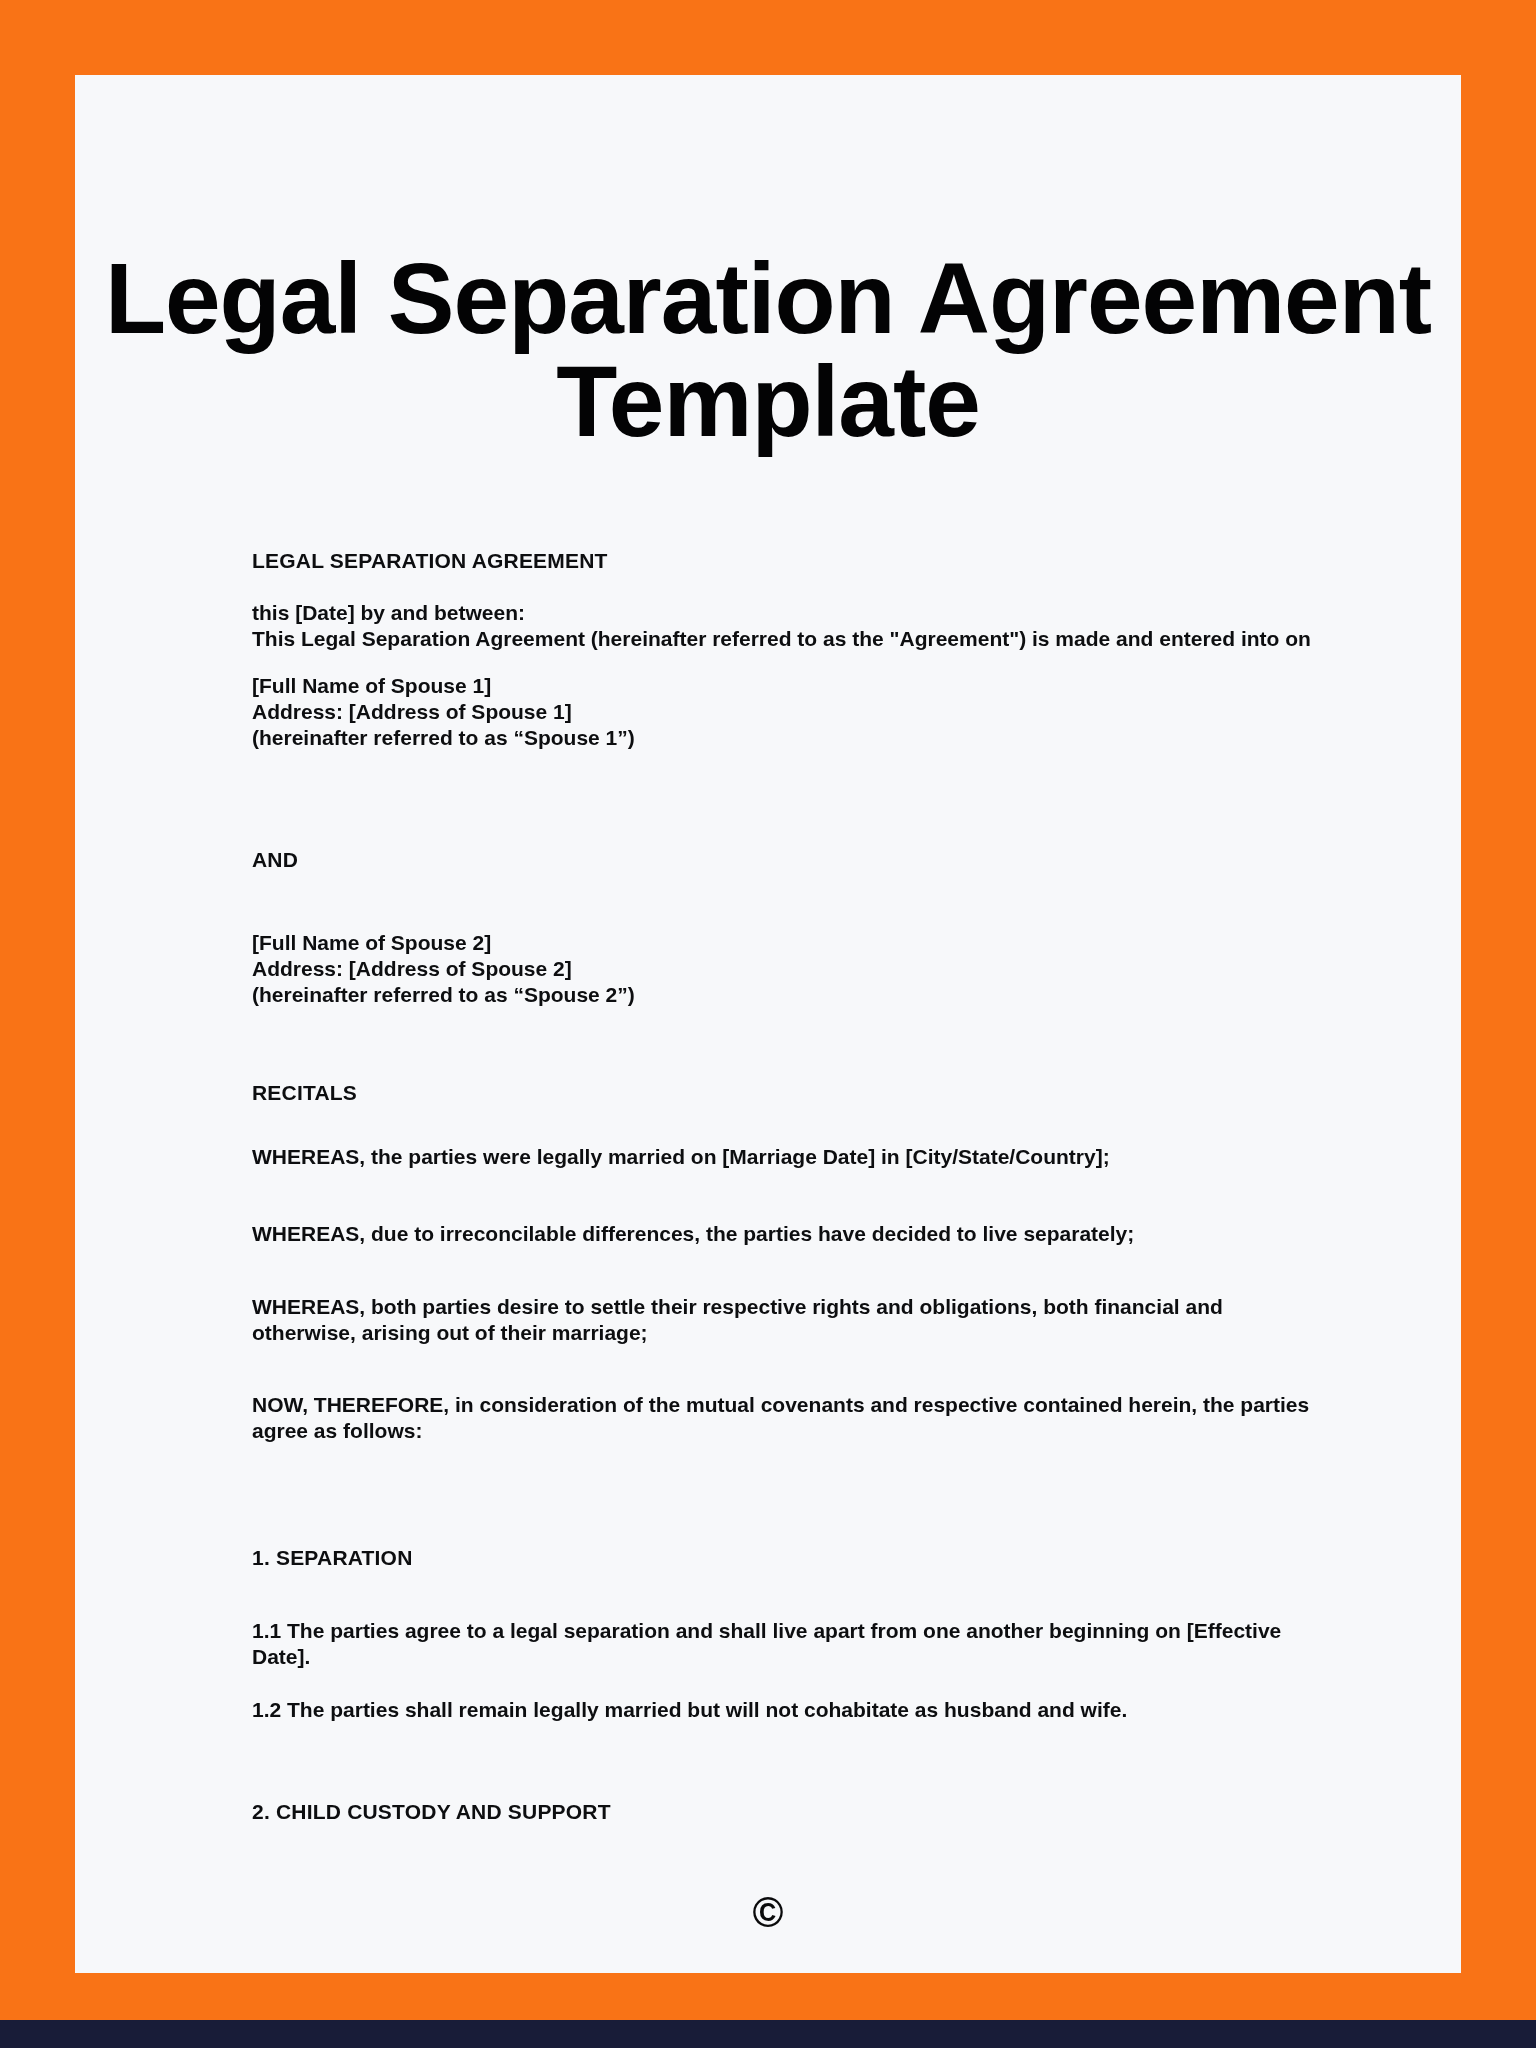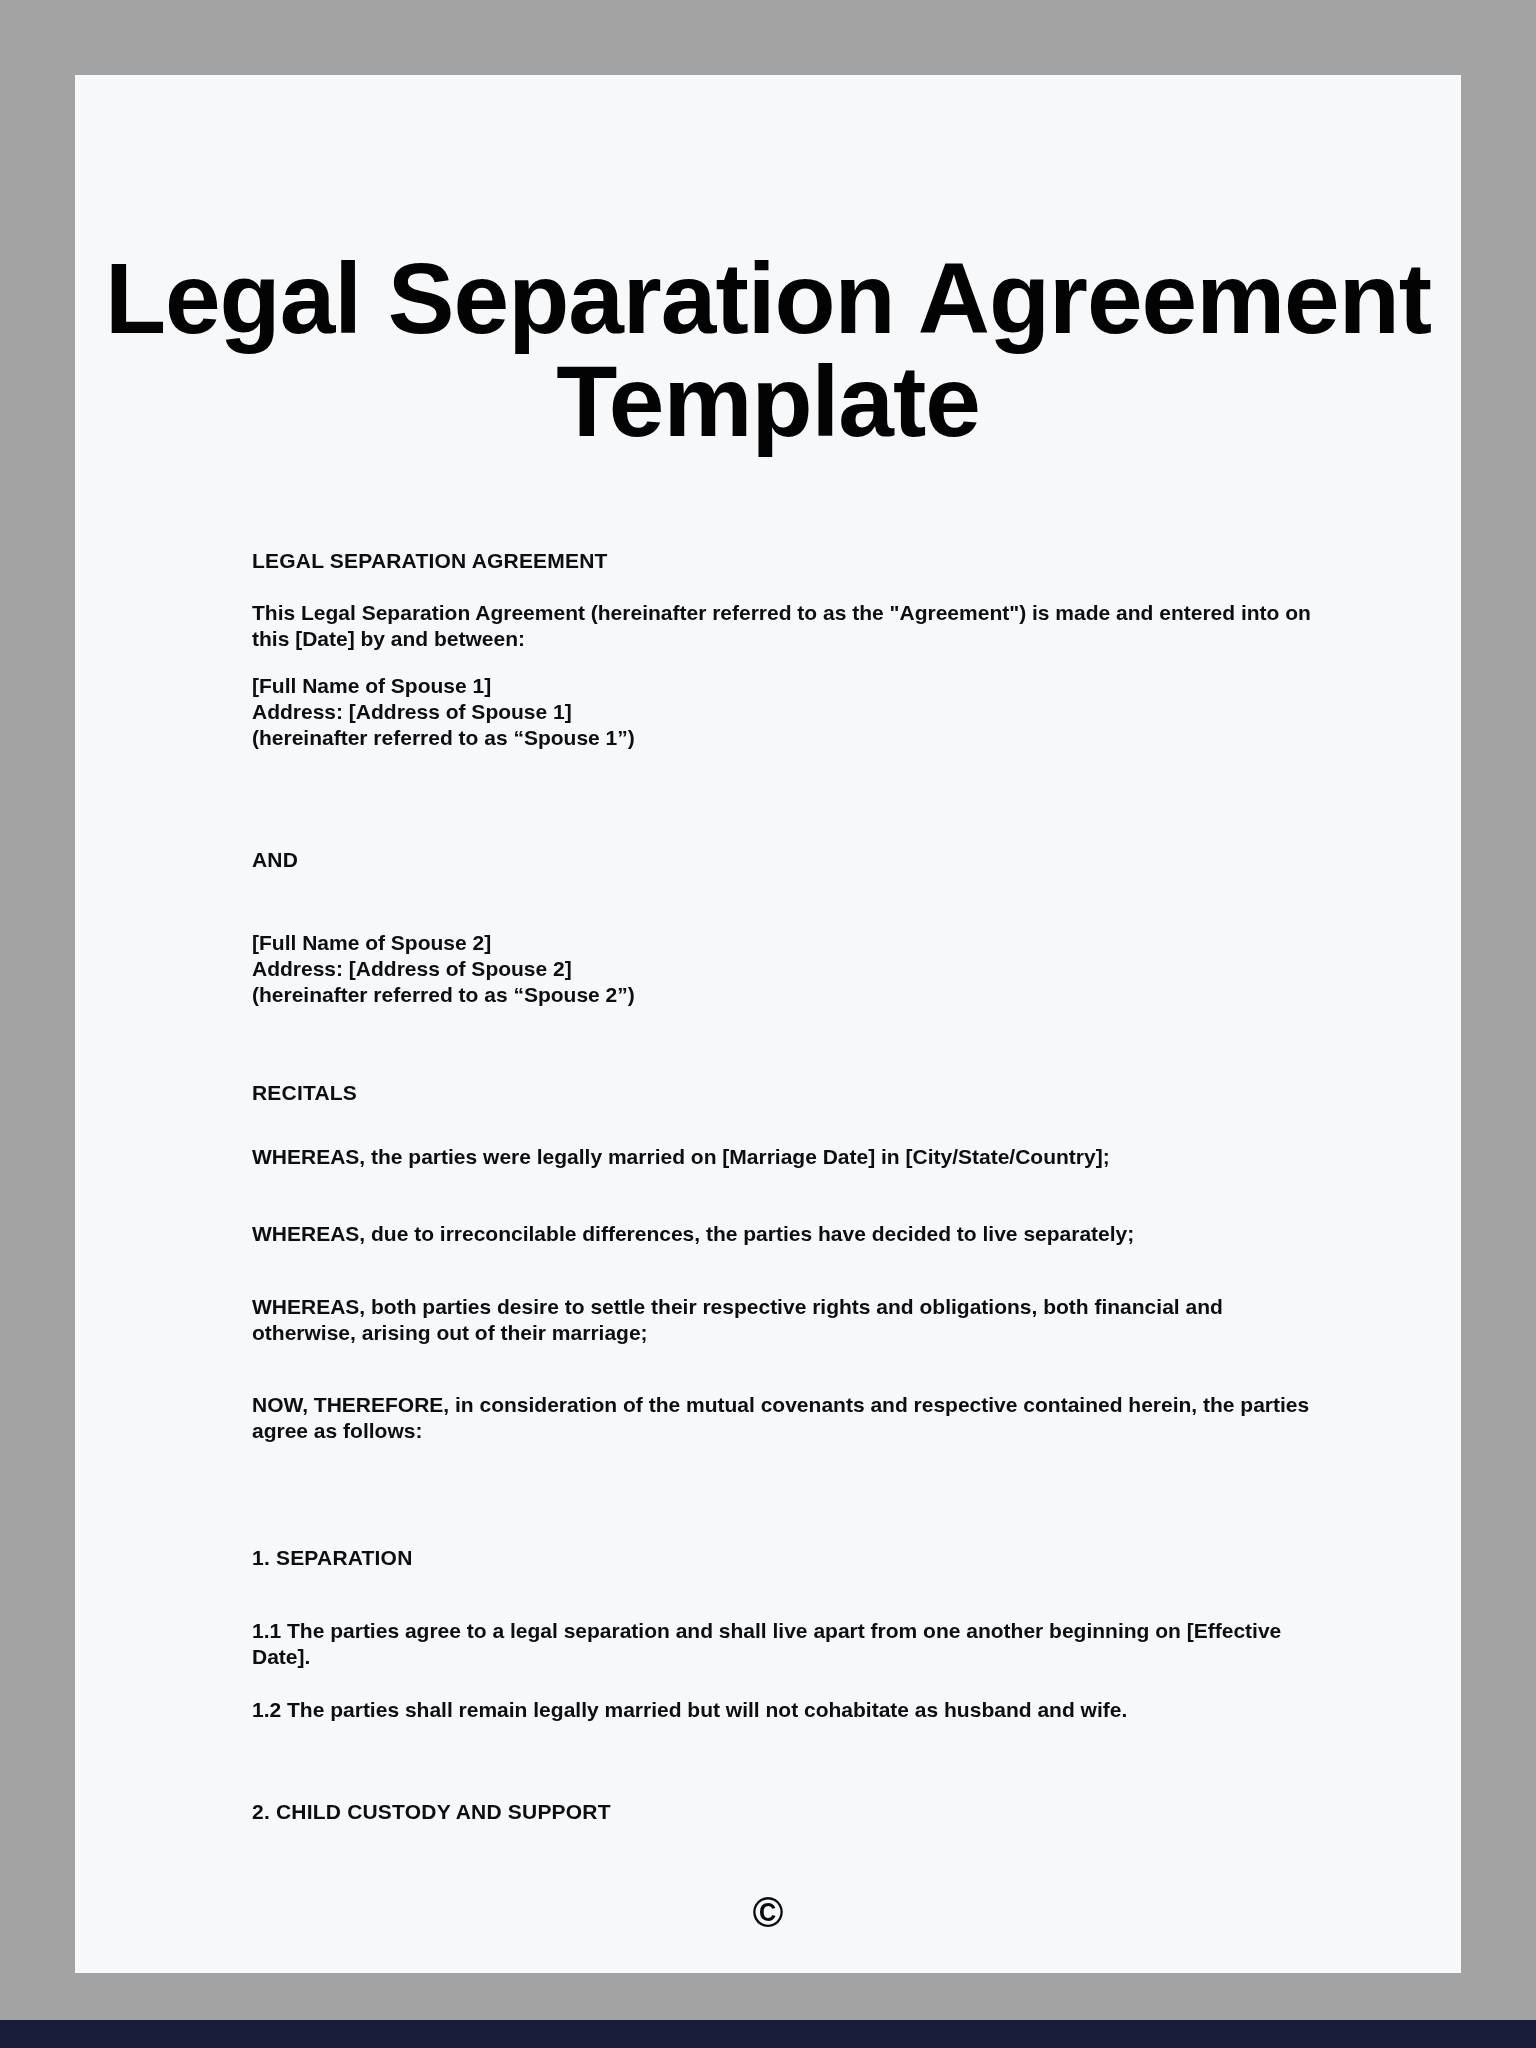--- a/index.html
+++ b/index.html
@@ -5,21 +5,21 @@
   html,body{margin:0;padding:0;}
   body{
     width:1536px;height:2048px;
     background:#181c38;
     font-family:"Liberation Sans","DejaVu Sans",sans-serif;
     overflow:hidden;
   }
   .frame{
     position:relative;
     width:1536px;height:2020px;
-    background:#a3a3a3;
+    background:#f97316;
   }
   .page{
     position:absolute;
     left:75px;top:75px;
     width:1386px;height:1898px;
     background:#f7f8fa;
   }
   .doc-title{
     margin:172px 0 0 0;
     padding:0;
@@ -76,22 +76,22 @@
     <h1 class="doc-title">
       <span class="tl">Legal Separation Agreement</span>
       <span class="tl">Template</span>
     </h1>
 
     <div class="content">
 
       <div class="ln heading b1">LEGAL SEPARATION AGREEMENT</div>
 
       <div class="b2">
+        <div class="ln">this [Date] by and between:</div>
         <div class="ln">This Legal Separation Agreement (hereinafter referred to as the "Agreement") is made and entered into on</div>
-        <div class="ln">this [Date] by and between:</div>
       </div>
 
       <div class="b3">
         <div class="ln">[Full Name of Spouse 1]</div>
         <div class="ln">Address: [Address of Spouse 1]</div>
         <div class="ln">(hereinafter referred to as “Spouse 1”)</div>
       </div>
 
       <div class="ln heading b4">AND</div>
 

